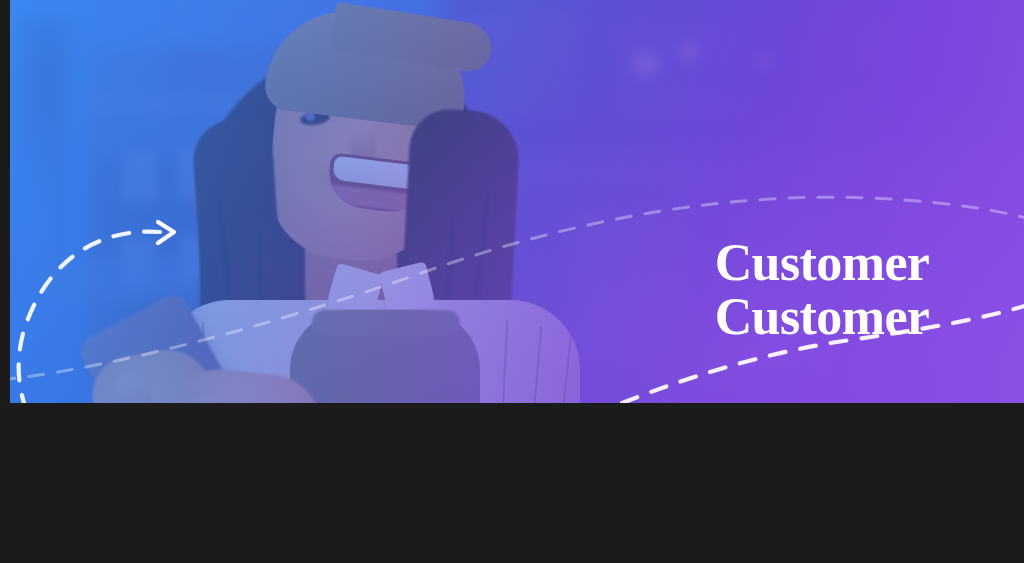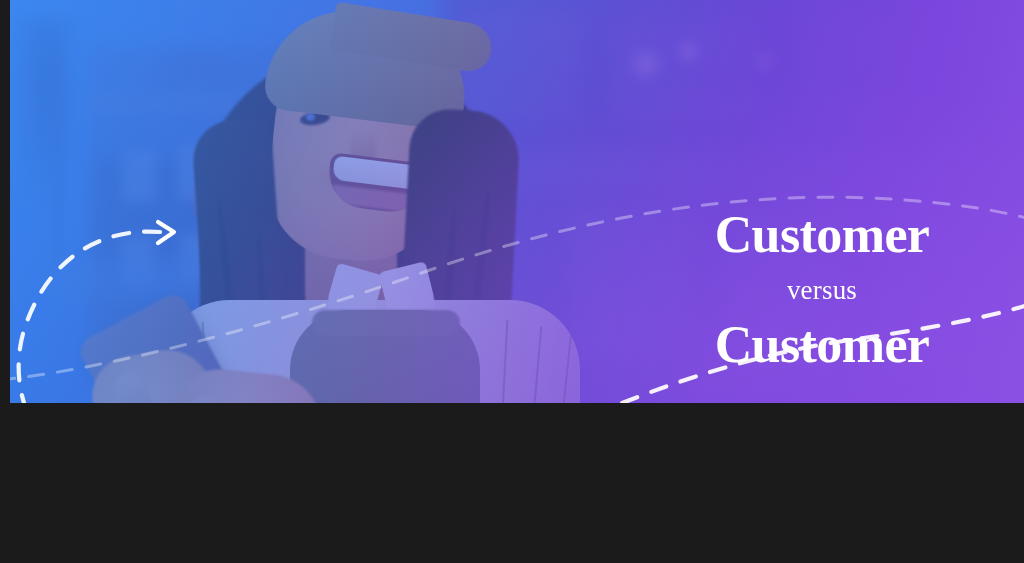--- a/index.html
+++ b/index.html
@@ -378,18 +378,17 @@
              C 560 420 700 360 840 340 C 940 326 1010 310 1030 300" fill="none" stroke="#ffffff" stroke-width="4.2" stroke-linecap="round" stroke-dasharray="16 15" opacity=".92"></path>
     <polyline points="148,222 164,232 148,243" fill="none" stroke="#ffffff" stroke-width="4.2" stroke-linecap="round" stroke-linejoin="round"></polyline>
 
     <path d="M -10 380 C 90 370 250 330 420 270 C 570 218 720 192 860 198 C 950 202 1010 214 1034 224" fill="none" stroke="#ffffff" stroke-width="3" stroke-linecap="round" stroke-dasharray="15 14" opacity=".35"></path>
 
     <path d="M 1034 440 C 990 466 930 500 880 530 C 840 552 810 562 790 563" fill="none" stroke="#ffffff" stroke-width="3" stroke-linecap="round" stroke-dasharray="15 14" opacity=".42"></path>
   </svg>
 
   <div class="copy">
     <div class="h-line">Customer</div>
-    <div class="versus">versus</div>
     <div class="h-line">Customer</div>
     <div class="gap-sm"></div>
   </div>
 
 </div>
 
 </body></html>

